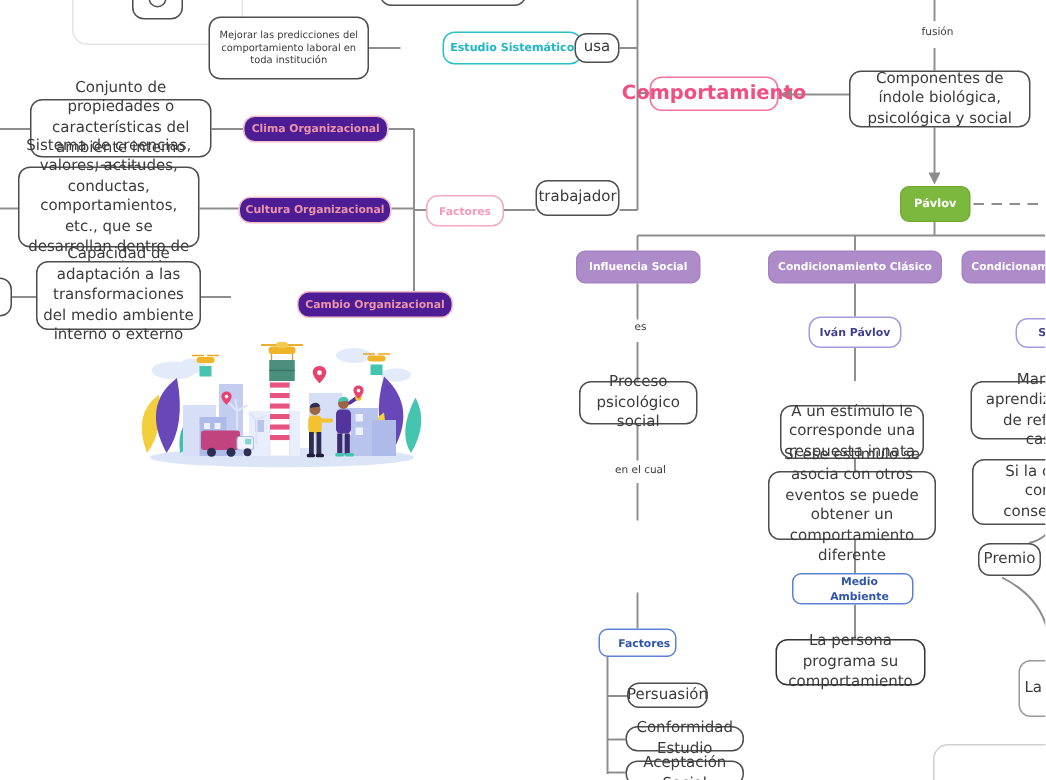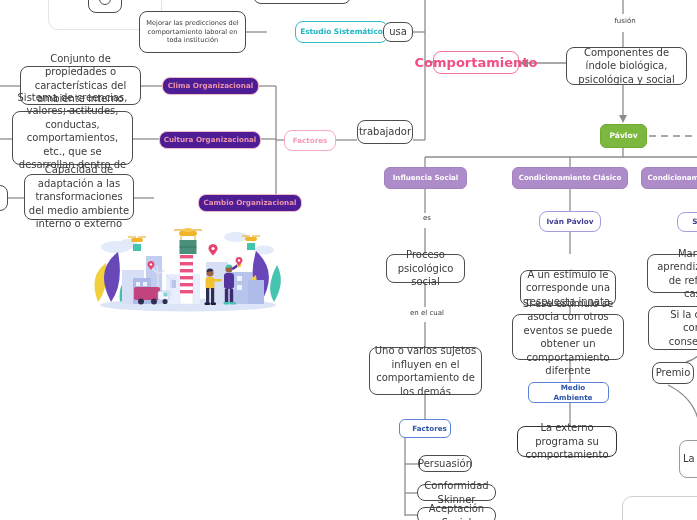--- a/index.html
+++ b/index.html
@@ -114,31 +114,30 @@
   <div class="node pink-line-light" style="left:284px;top:130px;width:52px;height:21px;">Factores</div>
   <div class="node" style="left:357px;top:120px;width:56px;height:24px;text-align:right;">trabajador</div>
 
   <div class="node purple-fill" style="left:384px;top:167px;width:83px;height:22px;">Influencia Social</div>
   <div class="node purple-fill" style="left:512px;top:167px;width:116px;height:22px;">Condicionamiento Clásico</div>
   <div class="node purple-fill" style="left:641px;top:167px;width:125px;height:22px;">Condicionamiento Operante</div>
 
   <div class="line-label" style="left:415px;top:214px;width:20px;">es</div>
   <div class="node" style="left:386px;top:254px;width:79px;height:29px;">Proceso psicológico social</div>
   <div class="line-label" style="left:403px;top:309px;width:44px;">en el cual</div>
-  <div class="node" style="left:369px;top:347px;width:113px;height:48px;">Uno o varios sujetos influyen en el comportamiento de los demás</div>
   <div class="node blue-line" style="left:399px;top:419px;width:52px;height:19px;">Factores</div>
   <div class="node" style="left:418px;top:455px;width:54px;height:17px;">Persuasión</div>
-  <div class="node" style="left:417px;top:484px;width:79px;height:17px;">Conformidad Skinner</div>
+  <div class="node" style="left:417px;top:484px;width:79px;height:17px;">Conformidad Estudio</div>
   <div class="node" style="left:417px;top:507px;width:79px;height:17px;">Aceptación Social</div>
 
   <div class="node violet-line" style="left:539px;top:211px;width:62px;height:21px;">Iván Pávlov</div>
   <div class="node" style="left:520px;top:254px;width:96px;height:36px;margin-top:16px;">A un estímulo le corresponde una respuesta innata</div>
   <div class="node" style="left:512px;top:314px;width:112px;height:46px;">Si ese estímulo se asocia con otros eventos se puede obtener un comportamiento diferente</div>
   <div class="node blue-line" style="left:528px;top:382px;width:81px;height:21px;">Medio Ambiente</div>
-  <div class="node" style="left:517px;top:426px;width:100px;height:31px;border-color:#333;">La externo programa su comportamiento</div>
+  <div class="node" style="left:517px;top:426px;width:100px;height:31px;border-color:#333;">La persona programa su comportamiento</div>
 
   <div class="node violet-line" style="left:677px;top:212px;width:62px;height:20px;">Skinner</div>
   <div class="node" style="left:647px;top:254px;width:115px;height:39px;">Manera de aprendizaje a base de refuerzos y castigos</div>
   <div class="node" style="left:648px;top:306px;width:115px;height:44px;">Si la conducta consigue consecuencias</div>
   <div class="node" style="left:652px;top:362px;width:42px;height:22px;">Premio</div>
   <div class="node gray-line" style="left:679px;top:440px;width:60px;height:38px;justify-content:flex-start;">La</div>
 
   <svg class="illus" style="left:88px;top:226px;" width="200" height="88" viewBox="0 0 200 88">
 
     <ellipse cx="100" cy="79" rx="88" ry="6.5" fill="#dce4f8"></ellipse>

